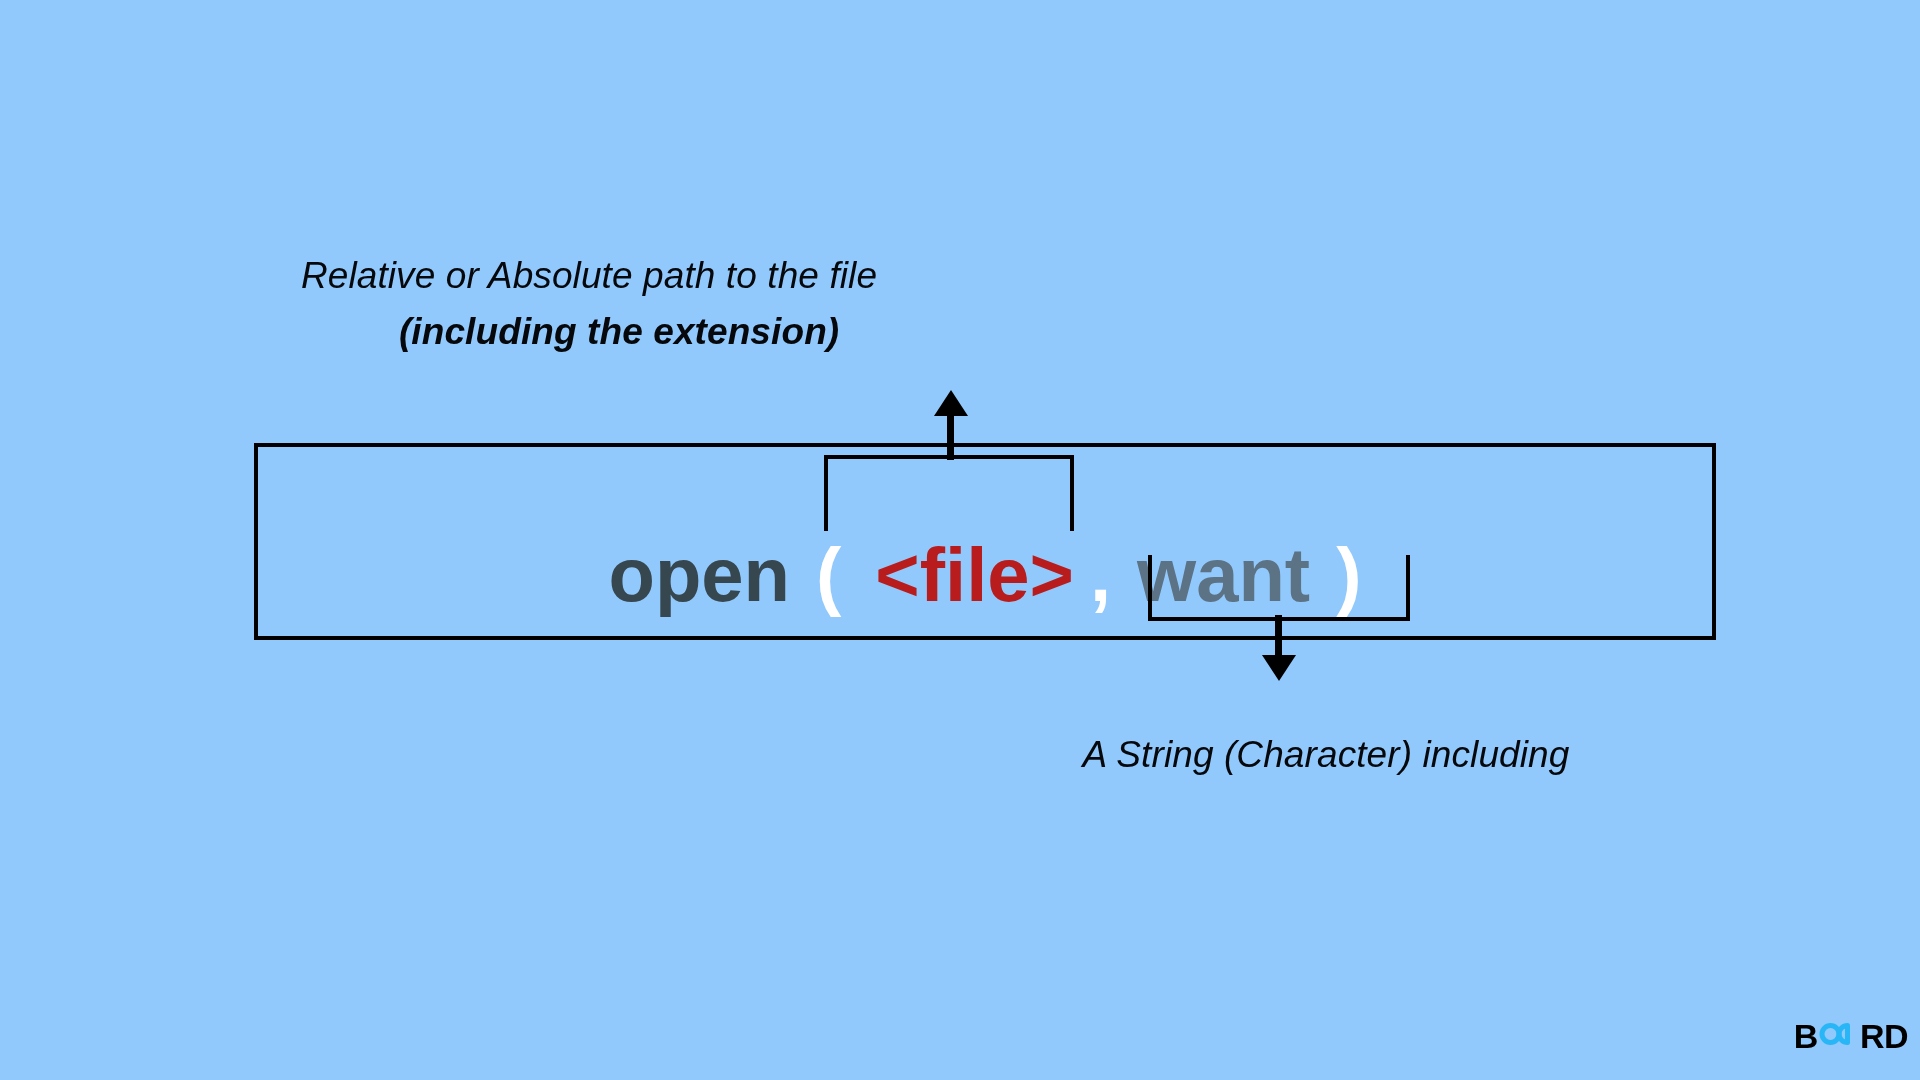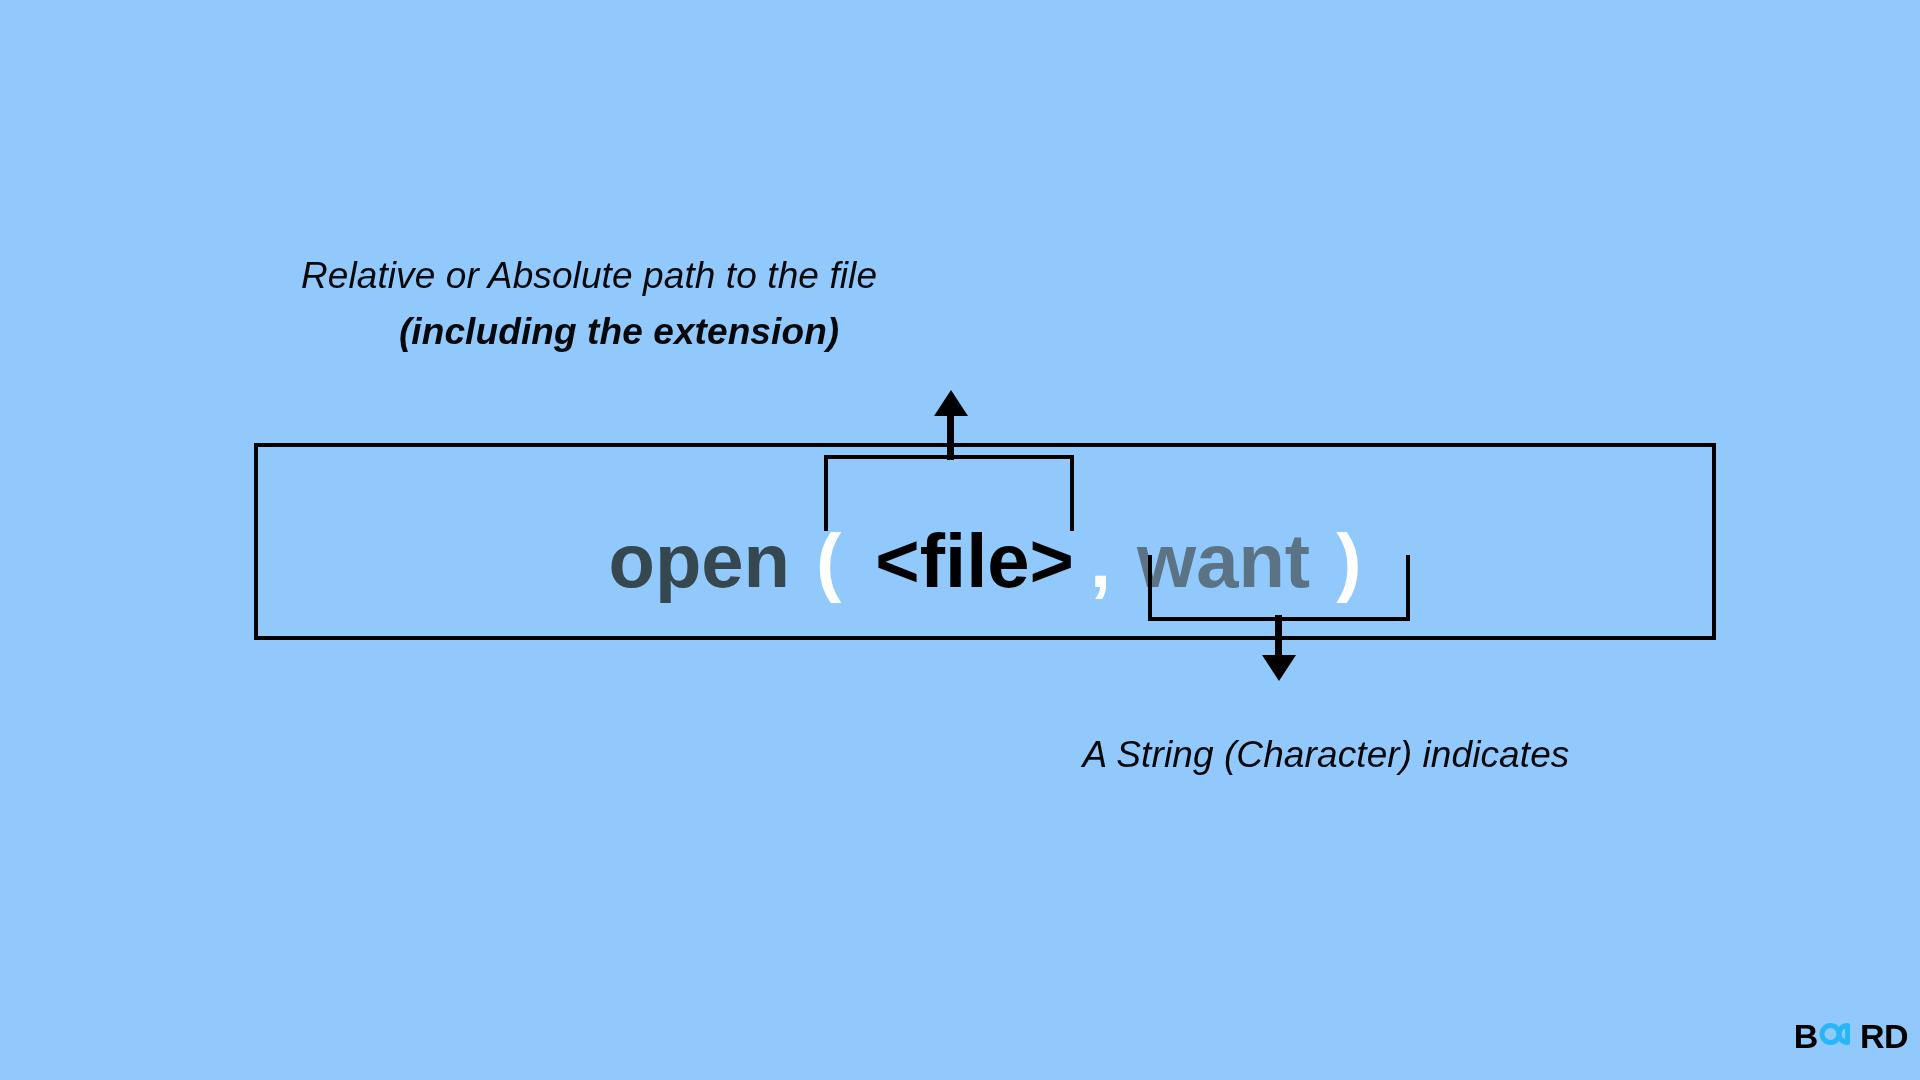--- a/index.html
+++ b/index.html
@@ -63,34 +63,34 @@
     width: 1462px;
     height: 197px;
     border: 4px solid #000000;
     box-sizing: border-box;
   }
 
   
   #code-line {
     position: absolute;
     left: 230px;
-    top: 462px;
+    top: 421px;
     width: 1462px;
     height: 197px;
     display: flex;
-    align-items: center;
+    align-items: flex-end;
     justify-content: center;
     font-weight: 700;
     font-size: 76px;
     letter-spacing: 0px;
     white-space: pre;
   }
   .tok-func    { color: #37474f; }
   .tok-paren   { color: #ffffff; }
-  .tok-file    { color: #000000; }
+  .tok-file    { color: #b91c1c; }
   .tok-comma   { color: #ffffff; }
   .tok-mode    { color: #5c7285; }
   .sp-sm { display: inline-block; width: 16px; }
   .sp-md { display: inline-block; width: 26px; }
   .sp-lg { display: inline-block; width: 34px; }
 
   
   .connector { position: absolute; }
 
   
@@ -184,21 +184,21 @@
 
   <div id="code-line">
     <span class="tok-func">open</span><span class="sp-md"></span><span class="tok-paren">(</span><span class="sp-lg"></span><span class="tok-file">&lt;file&gt;</span><span class="sp-sm"></span><span class="tok-comma">,</span><span class="sp-md"></span><span class="tok-mode">want</span><span class="sp-md"></span><span class="tok-paren">)</span>
   </div>
 
   <div class="connector" id="mode-bracket"></div>
   <div class="connector" id="mode-arrow-stem"></div>
   <div class="connector" id="mode-arrow-head"></div>
 
   <div class="annotation" id="bottom-annotation">
-    <span class="line">A String (Character) indicates</span>
+    <span class="line">A String (Character) including</span>
   </div>
 
   <div id="brand-logo">
     <span class="logo-text">B</span>
     <span class="logo-mark">
       <svg width="40" height="34" viewBox="0 0 40 34" xmlns="http://www.w3.org/2000/svg">
         <g fill="none" stroke="#29b6f6" stroke-width="5">
           <circle cx="11.5" cy="17" r="8.5"></circle>
           <path d="M28.5 8.5 a8.5 8.5 0 1 0 0 17 L28.5 8.5 z" stroke-linejoin="round"></path>
         </g>

